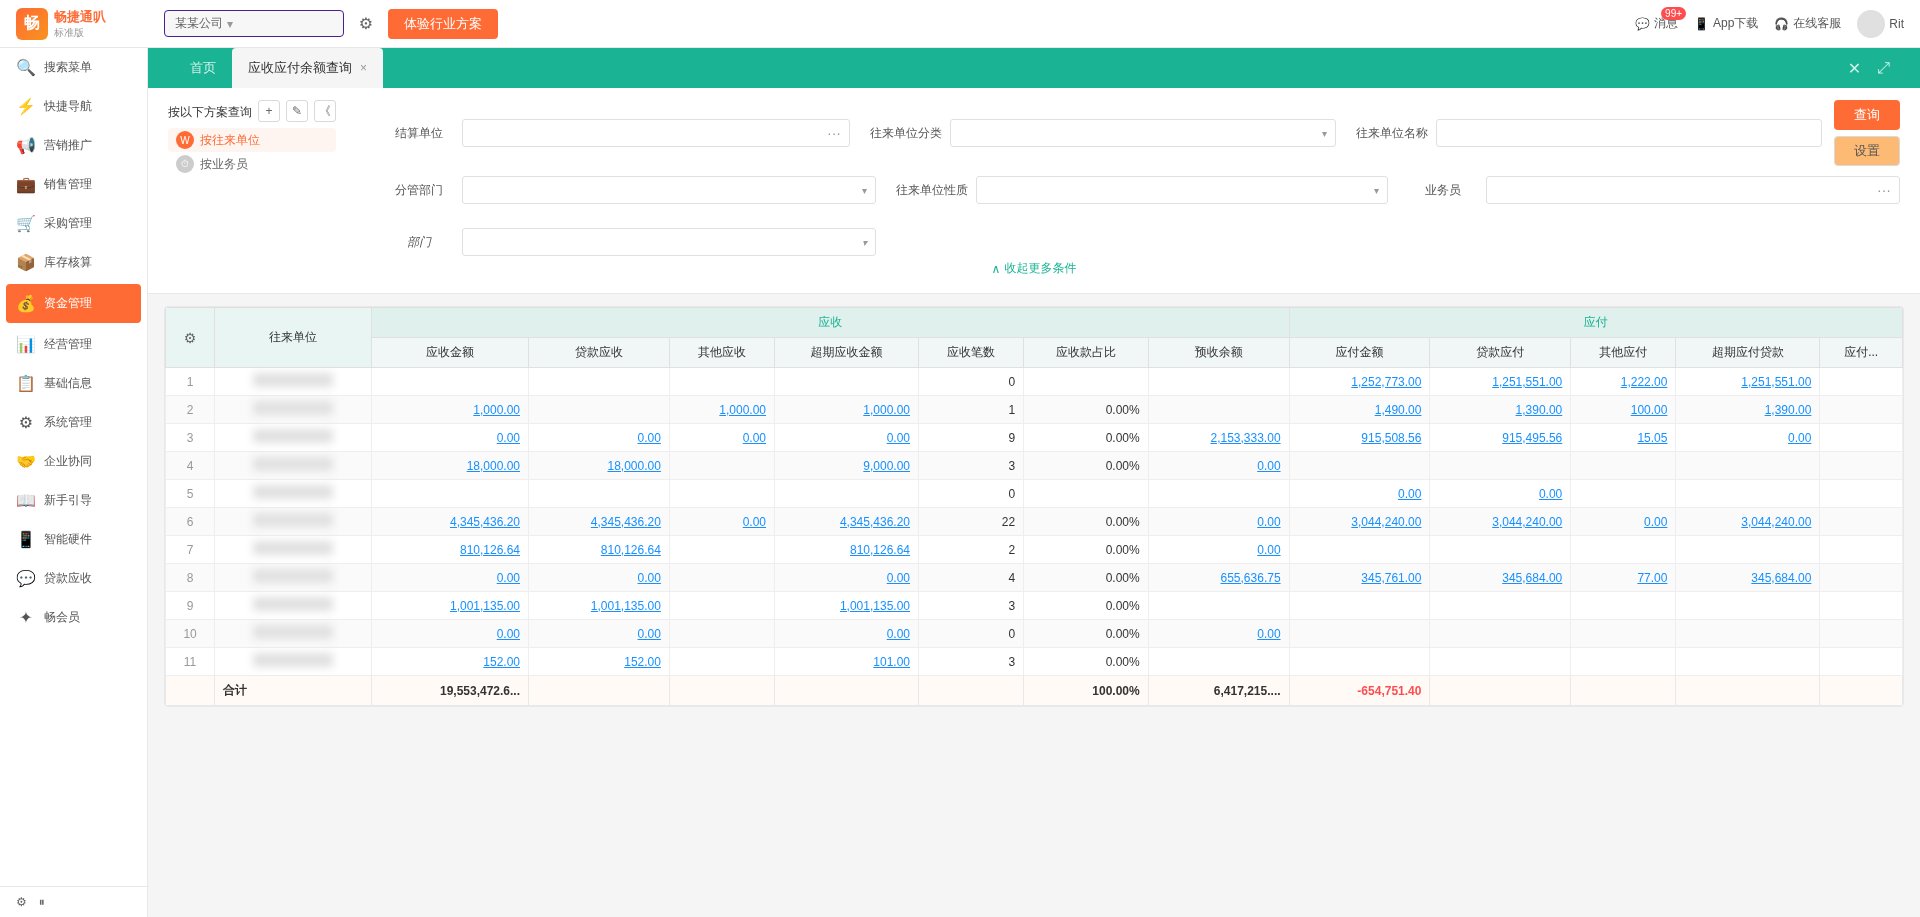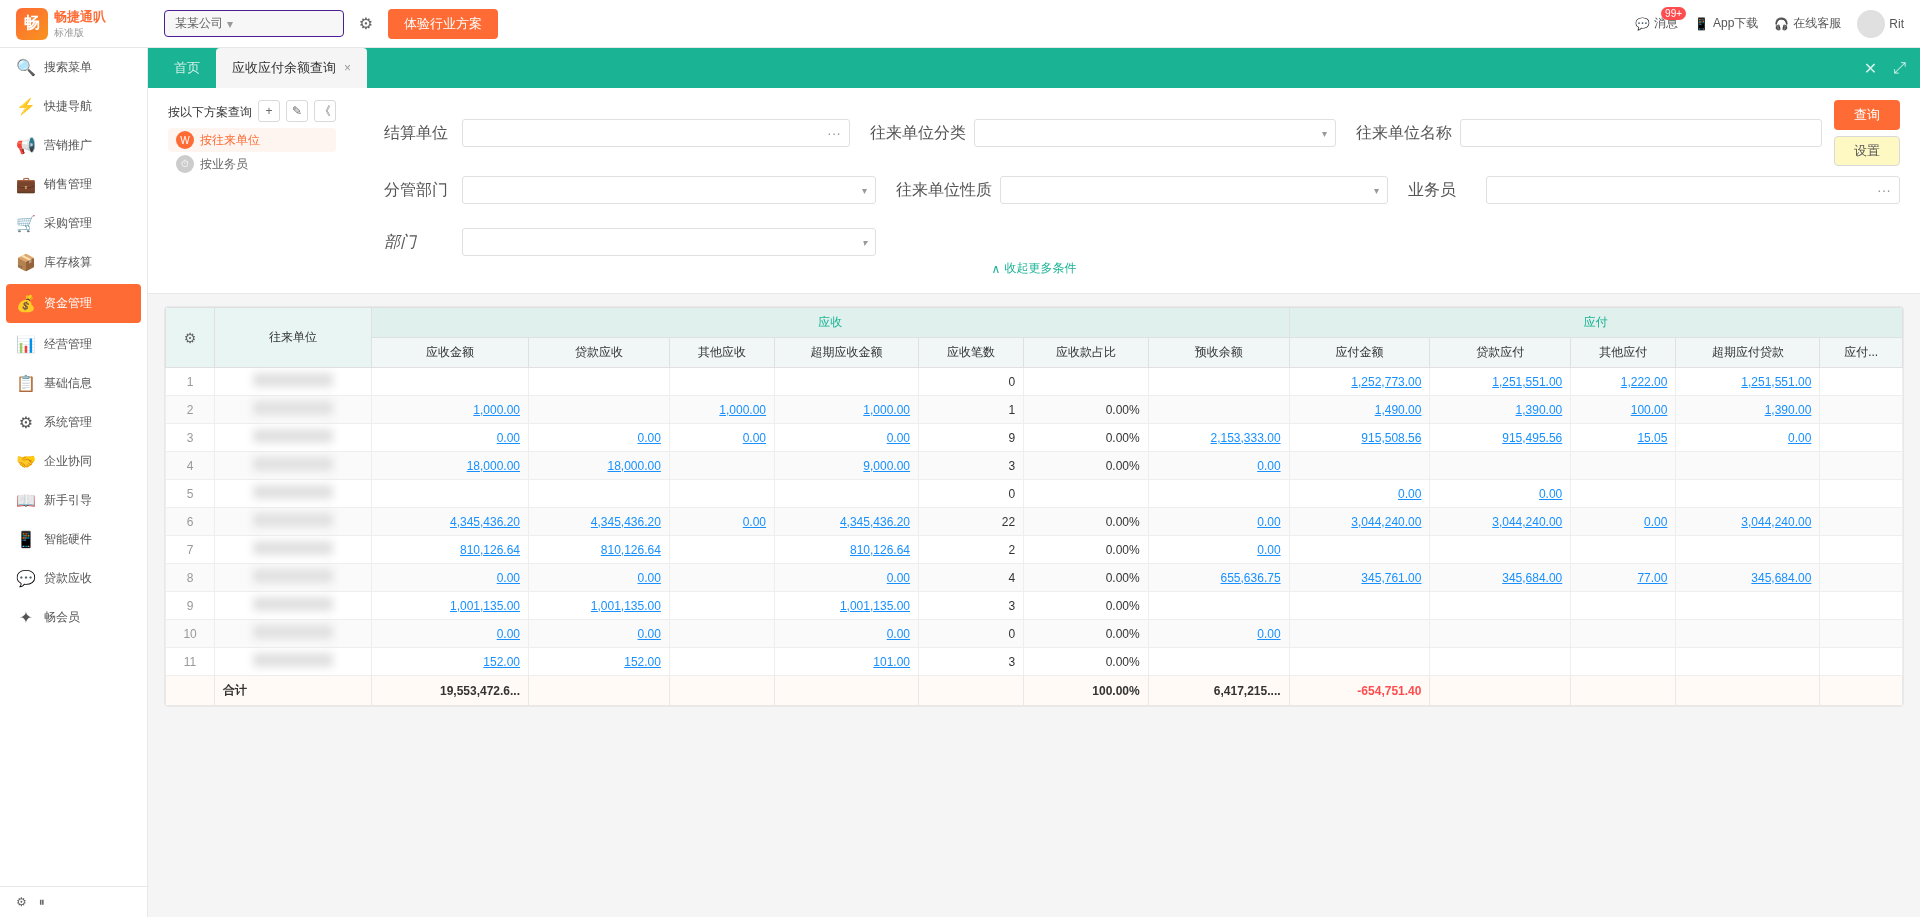--- a/index.html
+++ b/index.html
@@ -137,21 +137,21 @@
       flex-direction: column;
       overflow: hidden;
     }
 
     
     .tabs-bar {
       height: 40px;
       background: #1ab394;
       display: flex;
       align-items: center;
-      padding: 0 10px;
+      padding: 0 26px;
       gap: 0;
       flex-shrink: 0;
     }
     .tab-item {
       padding: 0 16px;
       height: 40px;
       display: flex;
       align-items: center;
       cursor: pointer;
       color: rgba(255,255,255,0.8);
@@ -280,24 +280,25 @@
       font-size: 12px;
       color: #ff6b35;
     }
     .scheme-label.gray { color: #666; }
     .filter-field {
       display: flex;
       align-items: center;
       gap: 8px;
     }
     .field-label {
-      font-size: 16px;
+      font-size: 12px;
       color: #555;
       white-space: nowrap;
       min-width: 70px;
+      text-align: center;
     }
     .field-input {
       flex: 1;
       height: 28px;
       border: 1px solid #e0e0e0;
       border-radius: 3px;
       padding: 0 8px;
       font-size: 12px;
       color: #333;
       display: flex;
@@ -338,21 +339,21 @@
       background: #ff6b35;
       color: #fff;
       border: none;
       padding: 6px 20px;
       border-radius: 4px;
       cursor: pointer;
       font-size: 13px;
       height: 30px;
     }
     .set-btn {
-      background: #fef9c3;
+      background: #fdba74;
       color: #555;
       border: 1px solid #d9d9d9;
       padding: 5px 16px;
       border-radius: 4px;
       cursor: pointer;
       font-size: 13px;
       height: 30px;
     }
     .query-btns {
       display: flex;

